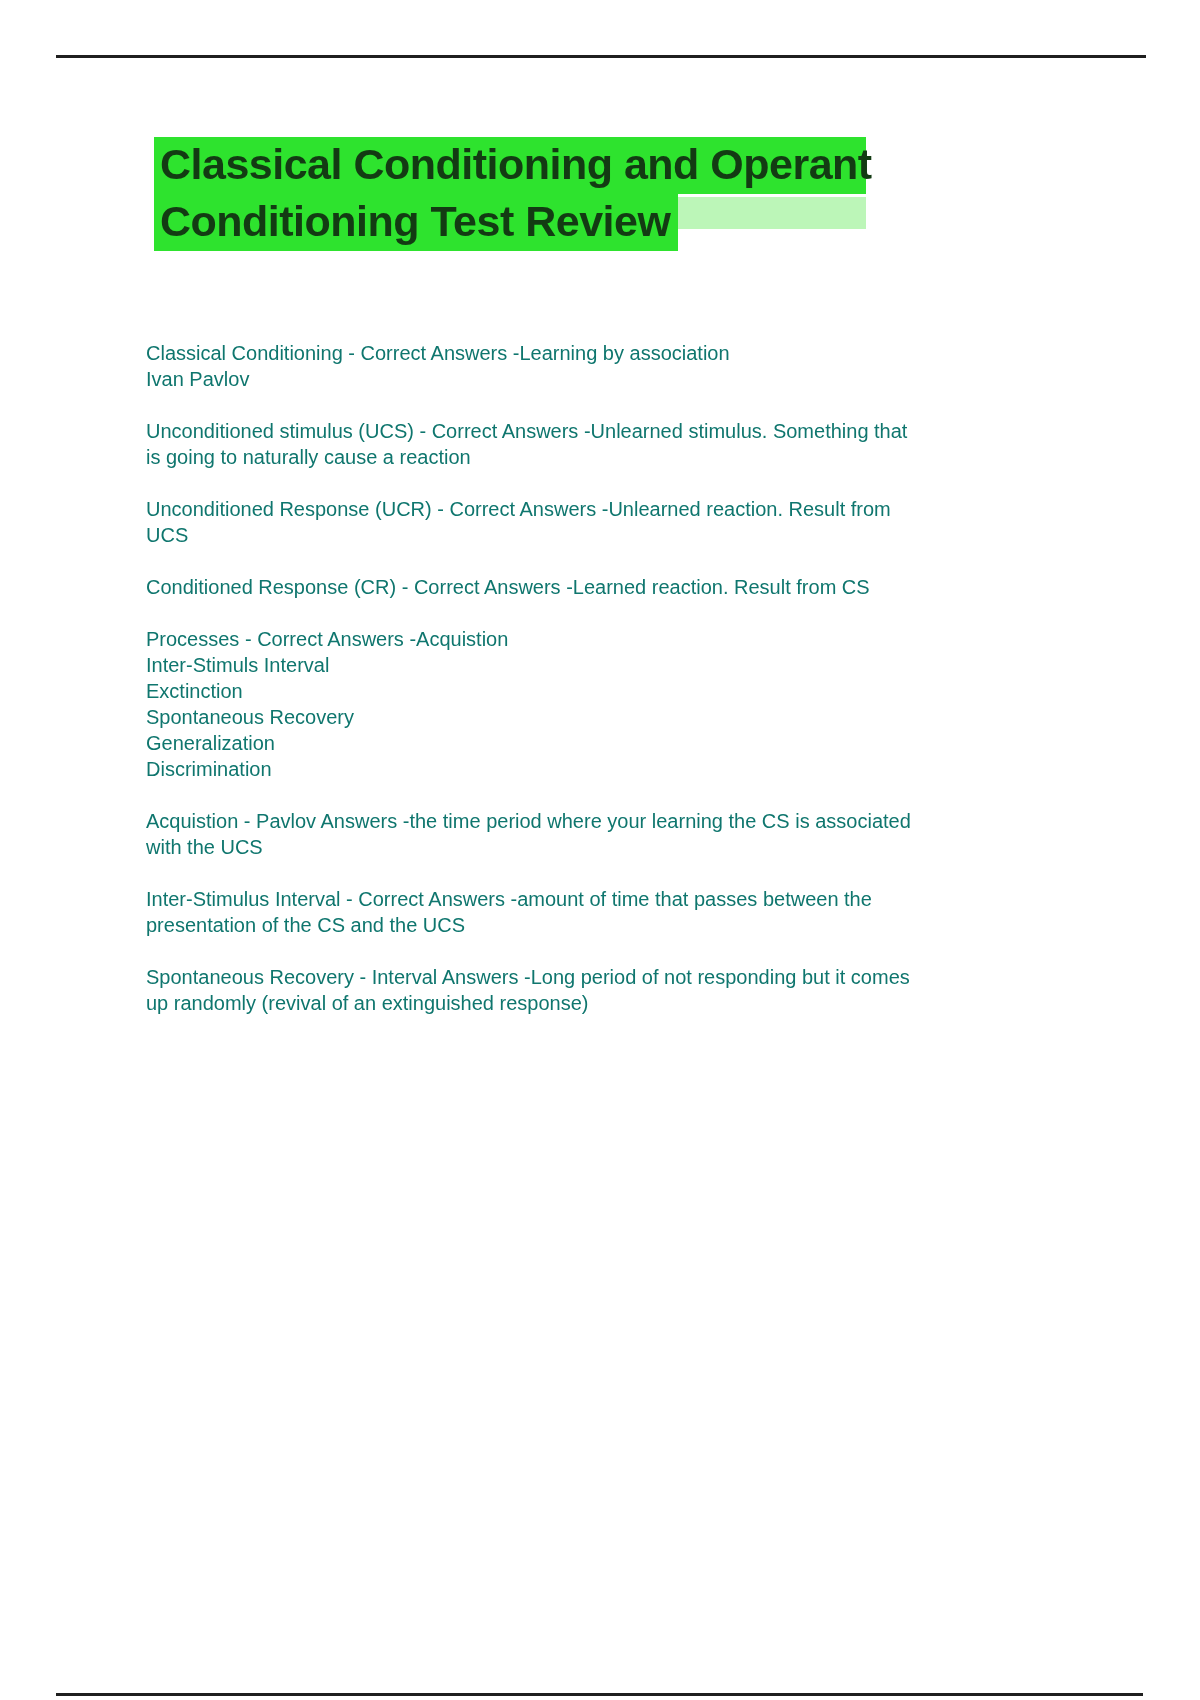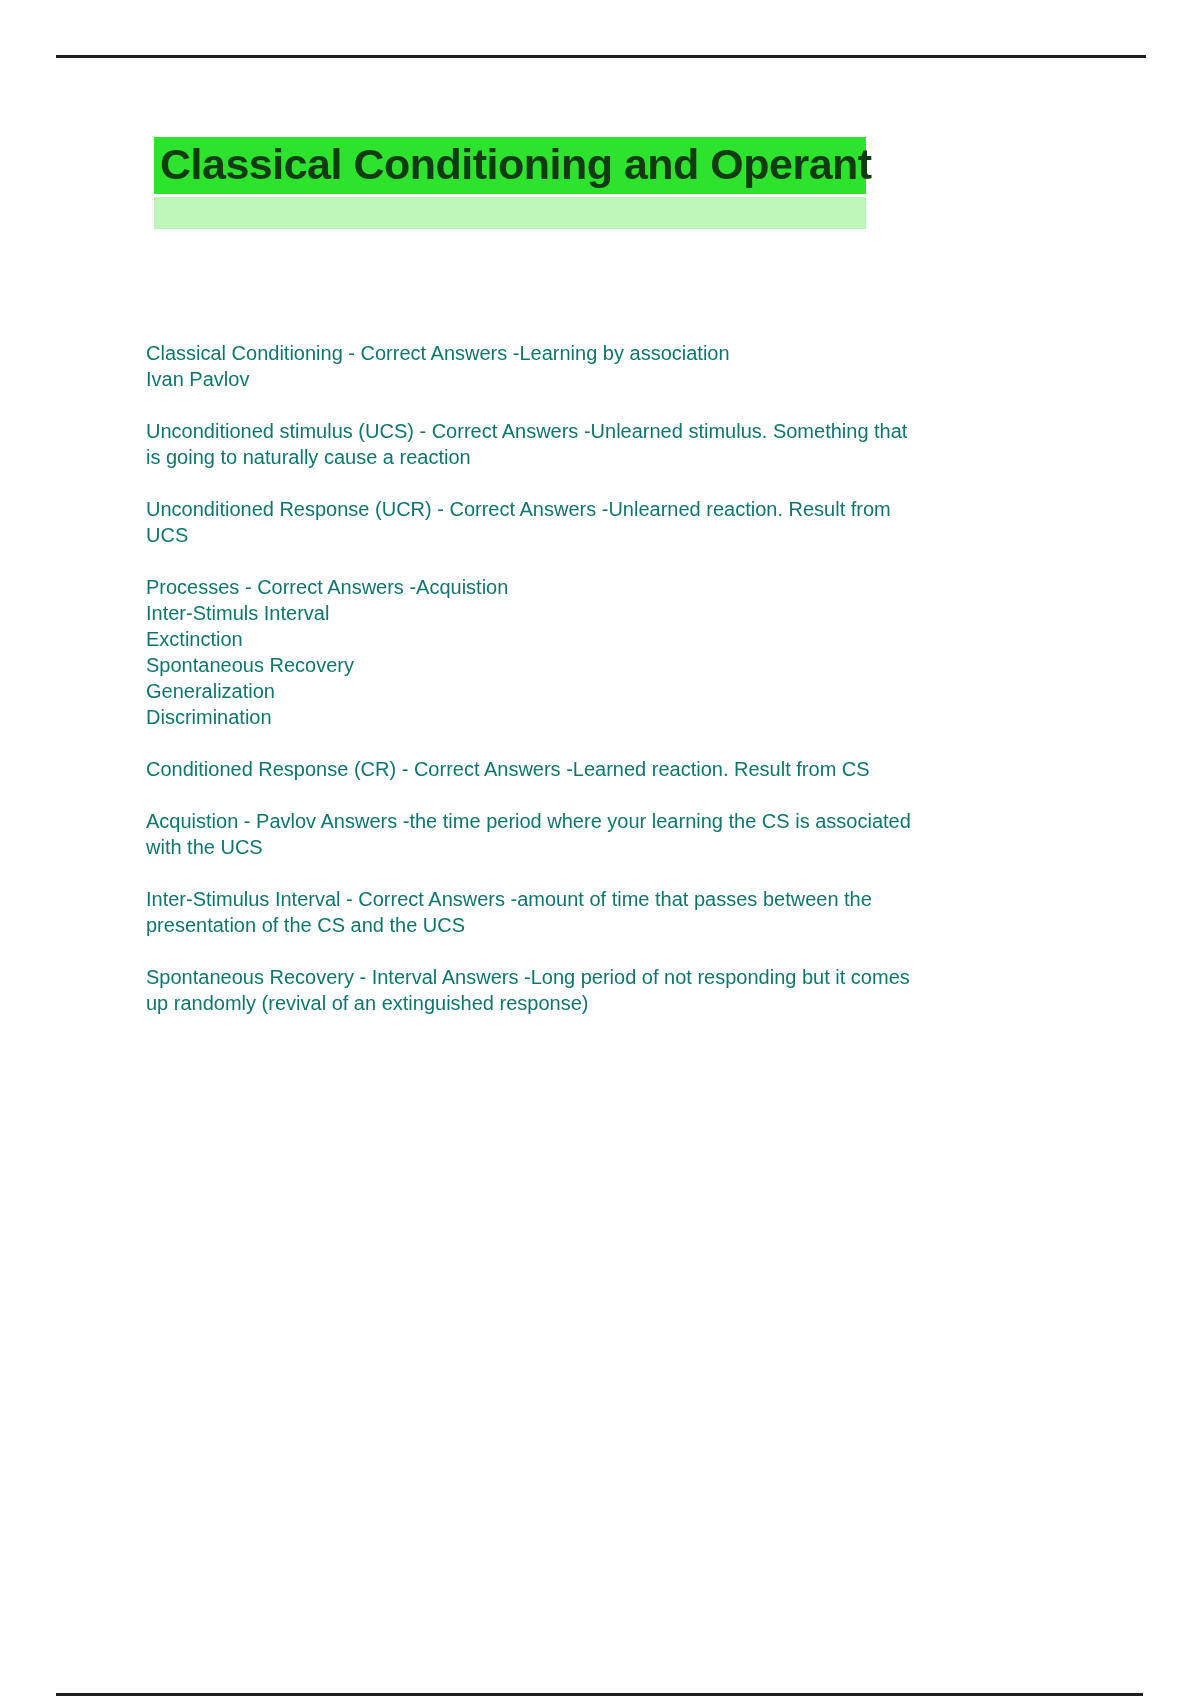--- a/index.html
+++ b/index.html
@@ -70,38 +70,39 @@
 
 <div class="page">
 
   <div class="rule top"></div>
 
   <div class="title-block">
     <div class="title-line first">
       <span class="hl">Classical Conditioning and Operant</span>
     </div>
     <div class="title-line second">
+      <span class="hl">Conditioning Test Review</span>
       <span class="artifact"></span>
     </div>
   </div>
 
   <div class="body-block">
     <div class="para">Classical Conditioning - Correct Answers -Learning by association
 Ivan Pavlov</div>
     <div class="para">Unconditioned stimulus (UCS) - Correct Answers -Unlearned stimulus. Something that
 is going to naturally cause a reaction</div>
     <div class="para">Unconditioned Response (UCR) - Correct Answers -Unlearned reaction. Result from
 UCS</div>
+    <div class="para">Conditioned Response (CR) - Correct Answers -Learned reaction. Result from CS</div>
     <div class="para">Processes - Correct Answers -Acquistion
 Inter-Stimuls Interval
 Exctinction
 Spontaneous Recovery
 Generalization
 Discrimination</div>
-    <div class="para">Conditioned Response (CR) - Correct Answers -Learned reaction. Result from CS</div>
     <div class="para">Acquistion - Pavlov Answers -the time period where your learning the CS is associated
 with the UCS</div>
     <div class="para">Inter-Stimulus Interval - Correct Answers -amount of time that passes between the
 presentation of the CS and the UCS</div>
     <div class="para">Spontaneous Recovery - Interval Answers -Long period of not responding but it comes
 up randomly (revival of an extinguished response)</div>
   </div>
 
   <div class="rule bottom"></div>
 

